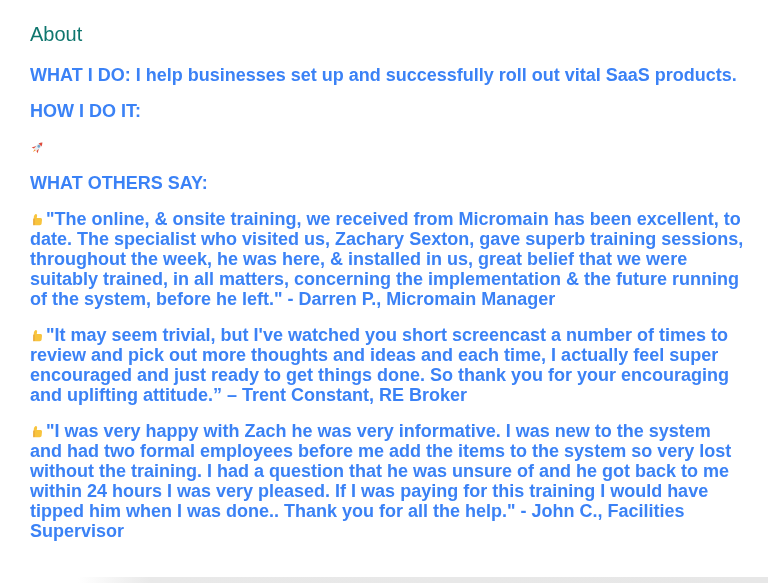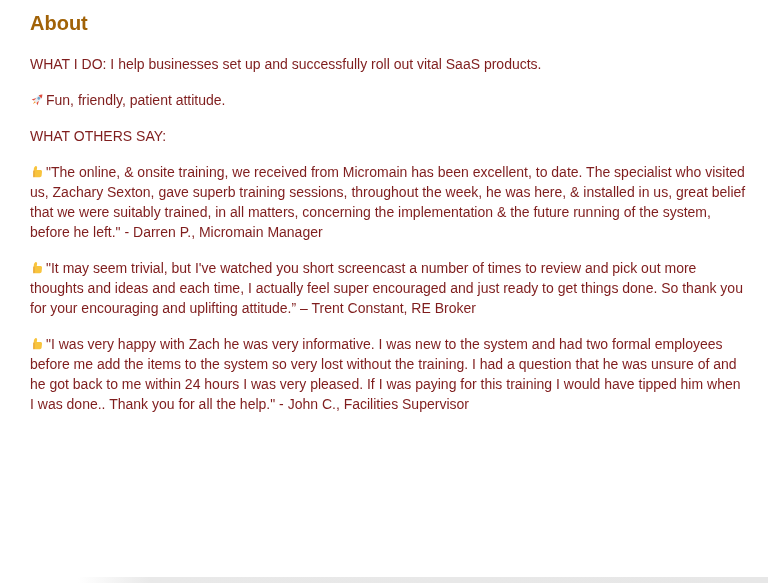--- a/index.html
+++ b/index.html
@@ -13,29 +13,29 @@
     position: relative;
     overflow: hidden;
     font-family: "Liberation Sans", "DejaVu Sans", sans-serif;
   }
   .about-section {
     padding: 11px 22px 0 30px;
   }
   .about-heading {
     font-size: 20px;
     line-height: 24px;
-    font-weight: 700;
-    color: #a16207;
-    margin: 0 0 19px 0;
+    font-weight: 400;
+    color: #0f766e;
+    margin: 11px 0 19px 0;
   }
   .para {
-    font-size: 14px;
+    font-size: 18px;
     line-height: 20px;
-    font-weight: 400;
-    color: #7f1d1d;
+    font-weight: 700;
+    color: #3b82f6;
     margin: 0 0 16px 0;
     max-width: 718px;
   }
   .how-item {
     margin: 0 0 16px 0;
   }
   .others-heading {
     margin-top: 10px;
   }
   .emoji-icon {
@@ -79,25 +79,26 @@
     </g>
   </defs>
 </svg>
 
 <div class="about-section">
 
   <h2 class="about-heading">About</h2>
 
   <p class="para">WHAT I DO: I help businesses set up and successfully roll out vital SaaS products.</p>
 
+  <p class="para">HOW I DO IT:</p>
 
   <div class="para how-item">
     <svg class="emoji-icon" viewBox="0 0 20 20">
         <use href="#rocket"></use>
-      </svg><span>Fun, friendly, patient attitude.</span>
+      </svg>
   </div>
 
   <p class="para others-heading">WHAT OTHERS SAY:</p>
 
   <div class="para testimonial">
     <svg class="emoji-icon" viewBox="0 0 20 20">
         <use href="#thumb"></use>
       </svg><span>"The online, &amp; onsite training, we received from Micromain has been excellent, to date. The specialist who visited us, Zachary Sexton, gave superb training sessions, throughout the week, he was here, &amp; installed in us, great belief that we were suitably trained, in all matters, concerning the implementation &amp; the future running of the system, before he left."</span>
     <span>- Darren P., Micromain Manager</span>
   </div>

